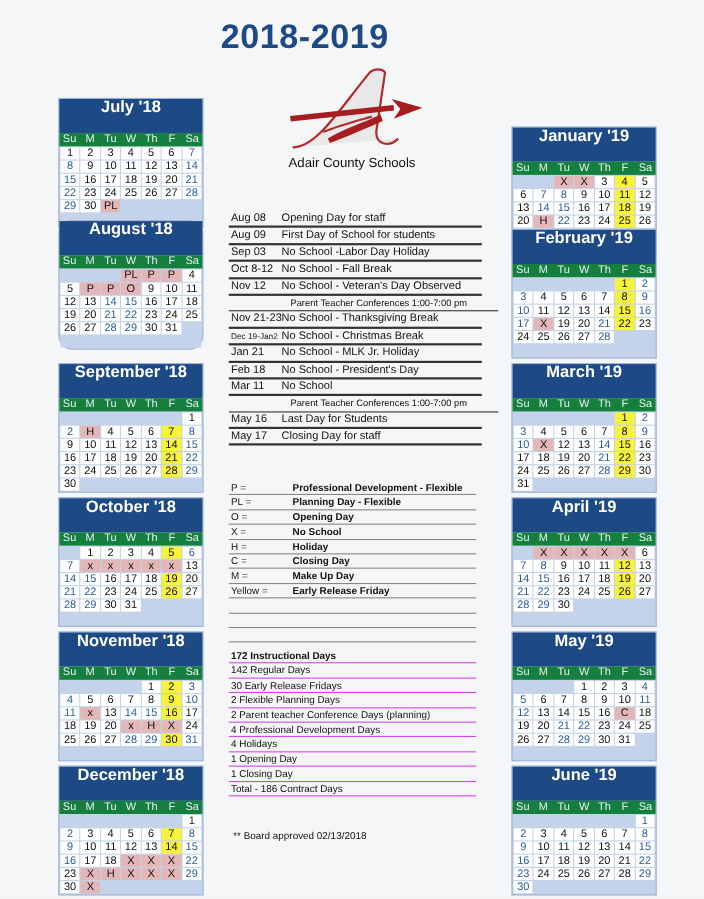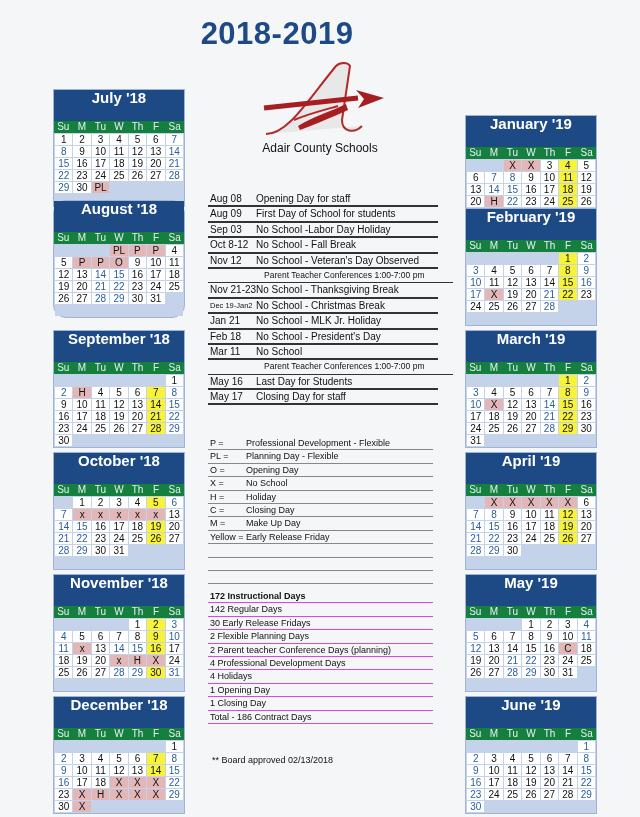--- a/index.html
+++ b/index.html
@@ -23,21 +23,21 @@
   .ev { position:relative; height:13.4px; border-bottom:2px solid #333; font-size:10px; color:#111; line-height:13px; white-space:nowrap; }
   .ev .d { position:absolute; left:2px; }
   .ev .t { position:absolute; left:48px; }
   .ev .d.small { font-size:7.5px; }
   .ev .t.small { font-size:8.5px; left:56px; }
   .ev.ptc { border-bottom:1px solid #333; width:245px; }
 
   .legend { position:absolute; left:208px; top:437px; width:225px; }
   .lg { position:relative; height:12.4px; border-bottom:1px solid #888; font-size:9px; line-height:12px; color:#111; }
   .lg .k { position:absolute; left:2px; }
-  .lg .v { position:absolute; left:38px; }
+  .lg .v { position:absolute; left:58px;font-weight:bold; }
   .blank { height:12.4px; border-bottom:1px solid #888; }
 
   .summary { position:absolute; left:208px; top:590px; width:225px; }
   .sm { height:12.4px; border-bottom:1px solid #d946ef; font-size:9px; line-height:12px; padding-left:2px; color:#111; }
   .sm.bold { font-weight:bold; }
   .board { position:absolute; left:212px; top:755px; font-size:9px; color:#111; }
 </style>
 </head>
 <body>
 

